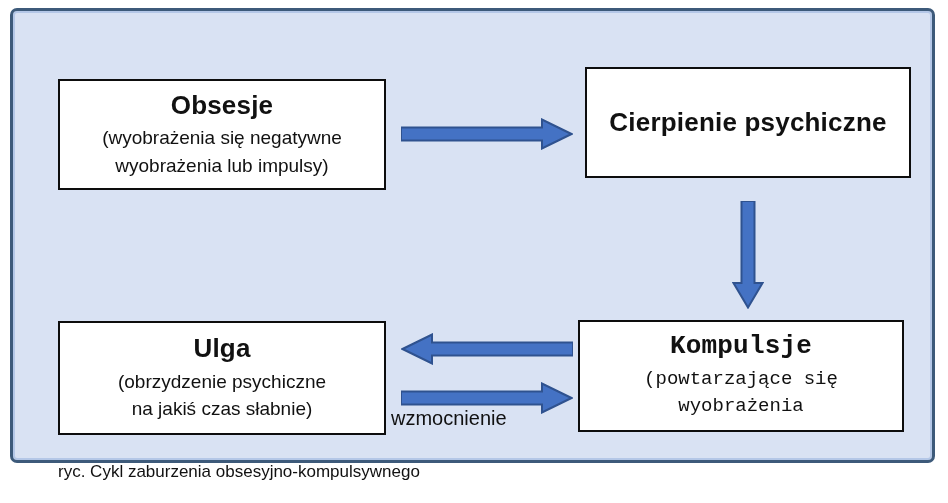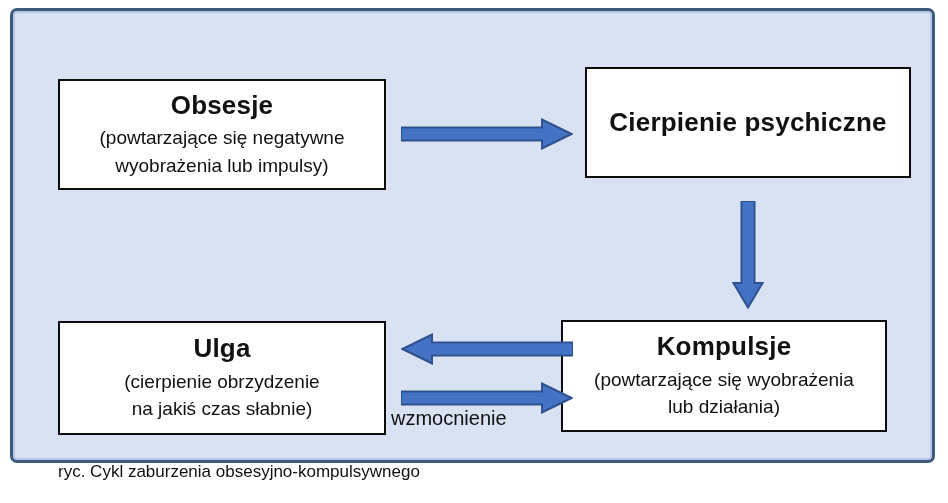--- a/index.html
+++ b/index.html
@@ -53,21 +53,21 @@
   }
   .node-subtitle {
     font-size: 19px;
     line-height: 1.45;
     margin-top: 3px;
   }
   .node-subtitle span { display: block; }
   #node-obsesje    { left: 45px;  top: 68px;  width: 328px; height: 111px; }
   #node-cierpienie { left: 572px; top: 56px;  width: 326px; height: 111px; }
   #node-ulga       { left: 45px;  top: 310px; width: 328px; height: 114px; }
-  #node-kompulsje  { left: 548px; top: 309px; width: 326px; height: 112px; }
+  #node-kompulsje  { left: 565px; top: 309px; width: 326px; height: 112px; font-family: Liberation Mono, monospace; }
 
   .arrow { position: absolute; display: block; }
   #arrow-top      { left: 388px; top: 107px; width: 172px; height: 32px; }
   #arrow-down     { left: 719px; top: 190px; width: 32px;  height: 108px; }
   #arrow-left     { left: 388px; top: 322px; width: 172px; height: 32px; }
   #arrow-reinforce{ left: 388px; top: 371px; width: 172px; height: 32px; }
   .arrow polygon {
     fill: var(--arrow-fill);
     stroke: var(--arrow-stroke);
     stroke-width: 2;
@@ -89,42 +89,41 @@
 </style>
 </head>
 <body>
 
 <div class="page">
   <div class="frame">
 
     <div class="node" id="node-obsesje">
       <div class="node-title">Obsesje</div>
       <div class="node-subtitle">
-        <span>(powtarzające się negatywne</span>
+        <span>(wyobrażenia się negatywne</span>
         <span>wyobrażenia lub impulsy)</span>
       </div>
     </div>
 
     <div class="node" id="node-cierpienie">
       <div class="node-title">Cierpienie psychiczne</div>
     </div>
 
     <div class="node" id="node-ulga">
       <div class="node-title">Ulga</div>
       <div class="node-subtitle">
-        <span>(cierpienie obrzydzenie</span>
+        <span>(obrzydzenie psychiczne</span>
         <span>na jakiś czas słabnie)</span>
       </div>
     </div>
 
     <div class="node" id="node-kompulsje">
       <div class="node-title">Kompulsje</div>
       <div class="node-subtitle">
         <span>(powtarzające się wyobrażenia</span>
-        <span>lub działania)</span>
       </div>
     </div>
 
     <svg class="arrow" id="arrow-top" viewBox="0 0 172 32" aria-hidden="true">
       <polygon points="0,9.5 141,9.5 141,1.5 170.5,16 141,30.5 141,22.5 0,22.5"></polygon>
     </svg>
 
     <svg class="arrow" id="arrow-down" viewBox="0 0 32 108" aria-hidden="true">
       <polygon points="9.5,0 9.5,82 1.5,82 16,106.5 30.5,82 22.5,82 22.5,0"></polygon>
     </svg>

